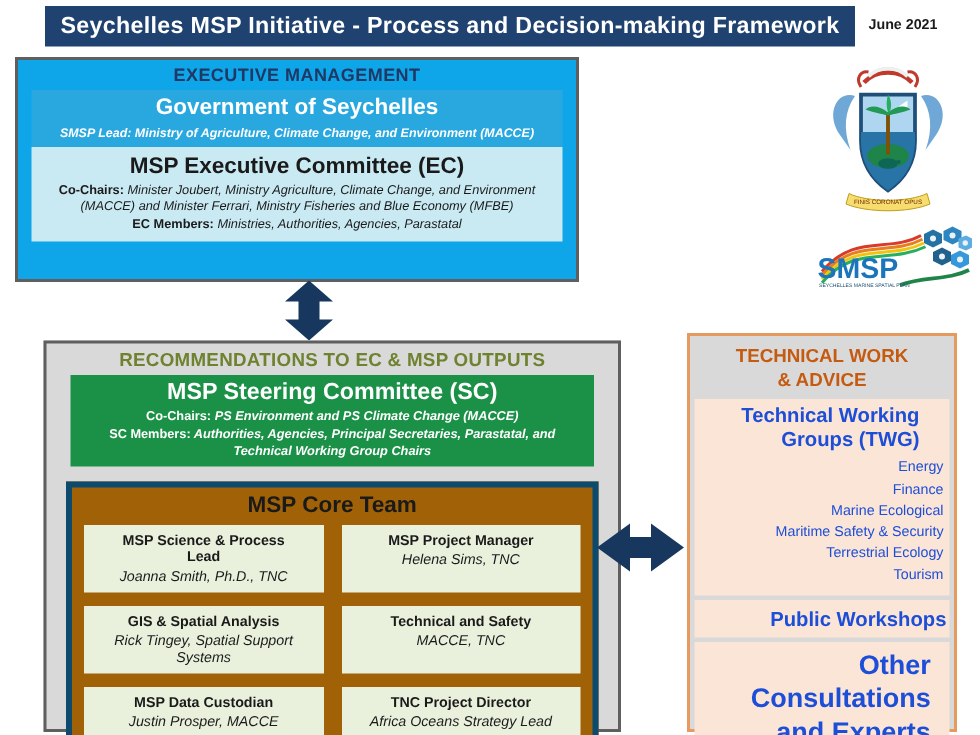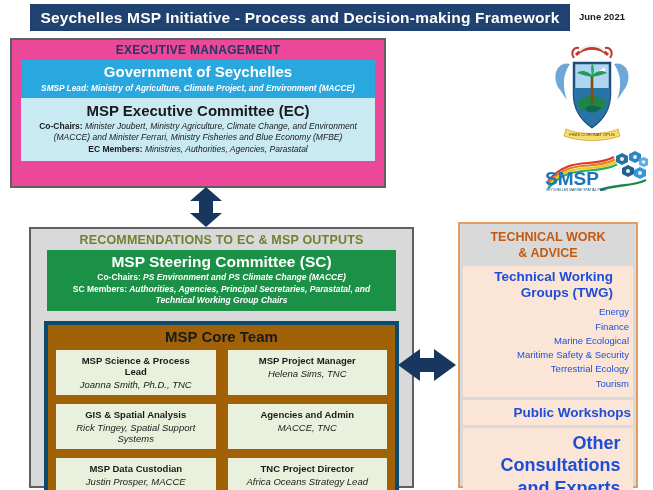--- a/index.html
+++ b/index.html
@@ -7,21 +7,21 @@
          font-family:"Liberation Sans",sans-serif;overflow:hidden;border-radius:16px;}
   .abs{position:absolute;box-sizing:border-box;}
 
   
   .header-bar{left:30px;top:4px;width:540px;height:27px;background:#1F4271;
     display:flex;align-items:center;justify-content:center;}
   .header-bar .t{color:#fff;font-size:15.5px;font-weight:bold;letter-spacing:.2px;}
   .date{left:579px;top:11px;font-size:9.5px;font-weight:bold;color:#1a1a1a;}
 
   
-  .exec-box{left:10px;top:38px;width:376px;height:150px;background:#ec4899;border:2px solid #5f5f5f;}
+  .exec-box{left:10px;top:38px;width:376px;height:150px;background:#0ea5e9;border:2px solid #5f5f5f;}
   .exec-title{margin-top:3px;text-align:center;font-size:12px;font-weight:bold;color:#1F3864;letter-spacing:.3px;}
   .gov-box{margin:3px 9px 0;background:#29A8DF;color:#fff;text-align:center;padding:3px 4px 5px;}
   .gov-title{font-size:15px;font-weight:bold;line-height:1.25;}
   .gov-sub{font-size:8.3px;font-weight:bold;font-style:italic;margin-top:1px;}
   .ec-box{margin:0 9px;background:#C9E9F3;color:#1a1a1a;text-align:center;padding:4px 7px 6px;}
   .ec-title{font-size:15px;font-weight:bold;margin-bottom:2px;text-align:center;}
   .small-line{font-size:8.5px;line-height:1.36;}
   .small-line .lbl{font-style:normal;font-weight:bold;}
   .small-line .txt{font-style:italic;font-weight:600;}
   .ec-box .small-line .txt{font-weight:normal;}
@@ -64,21 +64,21 @@
 
   <div class="abs header-bar">
     <span class="t">Seychelles MSP Initiative - Process and Decision-making Framework</span>
   </div>
   <div class="abs date">June 2021</div>
 
   <div class="abs exec-box">
     <div class="exec-title">EXECUTIVE MANAGEMENT</div>
     <div class="gov-box">
       <div class="gov-title">Government of Seychelles</div>
-      <div class="gov-sub">SMSP Lead: Ministry of Agriculture, Climate Project, and Environment (MACCE)</div>
+      <div class="gov-sub">SMSP Lead: Ministry of Agriculture, Climate Change, and Environment (MACCE)</div>
     </div>
     <div class="ec-box">
       <div class="ec-title">MSP Executive Committee (EC)</div>
       <div class="small-line"><span class="lbl">Co-Chairs:</span><span class="txt"> Minister Joubert, Ministry Agriculture, Climate Change, and Environment (MACCE) and Minister Ferrari, Ministry Fisheries and Blue Economy (MFBE)</span></div>
       <div class="small-line"><span class="lbl">EC Members:</span><span class="txt"> Ministries, Authorities, Agencies, Parastatal</span></div>
     </div>
   </div>
 
   <svg class="abs v-arrow" width="36" height="40" viewBox="0 0 36 40">
     <polygon points="18,0 34,14 25,14 25,26 34,26 18,40 2,26 11,26 11,14 2,14" fill="#17375E"></polygon>
@@ -100,21 +100,21 @@
         </div>
         <div class="core-cell">
           <div class="core-role">MSP Project Manager</div>
           <div class="core-person">Helena Sims, TNC</div>
         </div>
         <div class="core-cell">
           <div class="core-role">GIS &amp; Spatial Analysis</div>
           <div class="core-person">Rick Tingey, Spatial Support Systems</div>
         </div>
         <div class="core-cell">
-          <div class="core-role">Agencies and Admin</div>
+          <div class="core-role">Technical and Safety</div>
           <div class="core-person">MACCE, TNC</div>
         </div>
         <div class="core-cell">
           <div class="core-role">MSP Data Custodian</div>
           <div class="core-person">Justin Prosper, MACCE</div>
         </div>
         <div class="core-cell">
           <div class="core-role">TNC Project Director</div>
           <div class="core-person">Africa Oceans Strategy Lead</div>
         </div>

